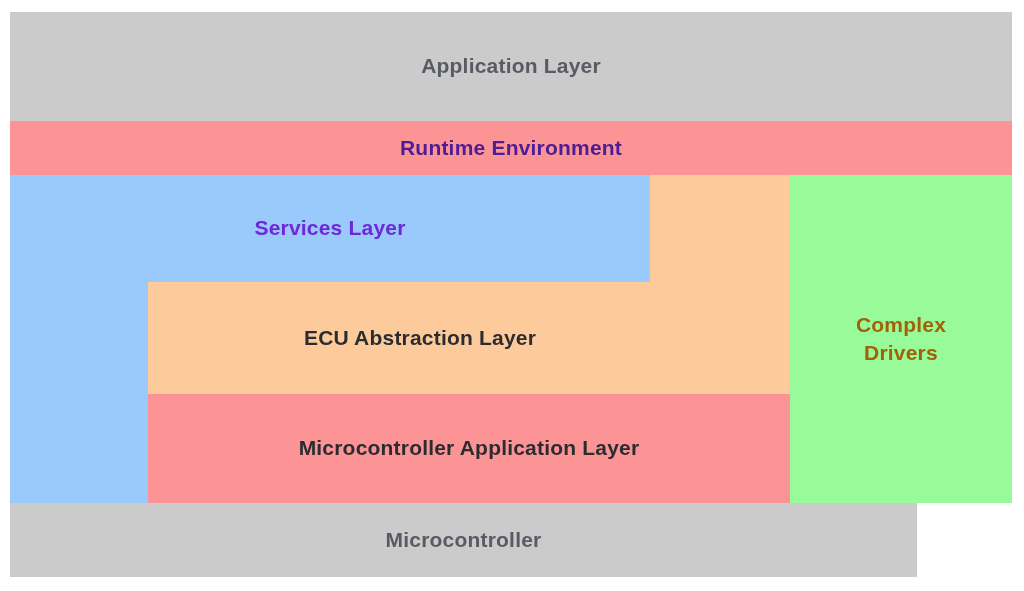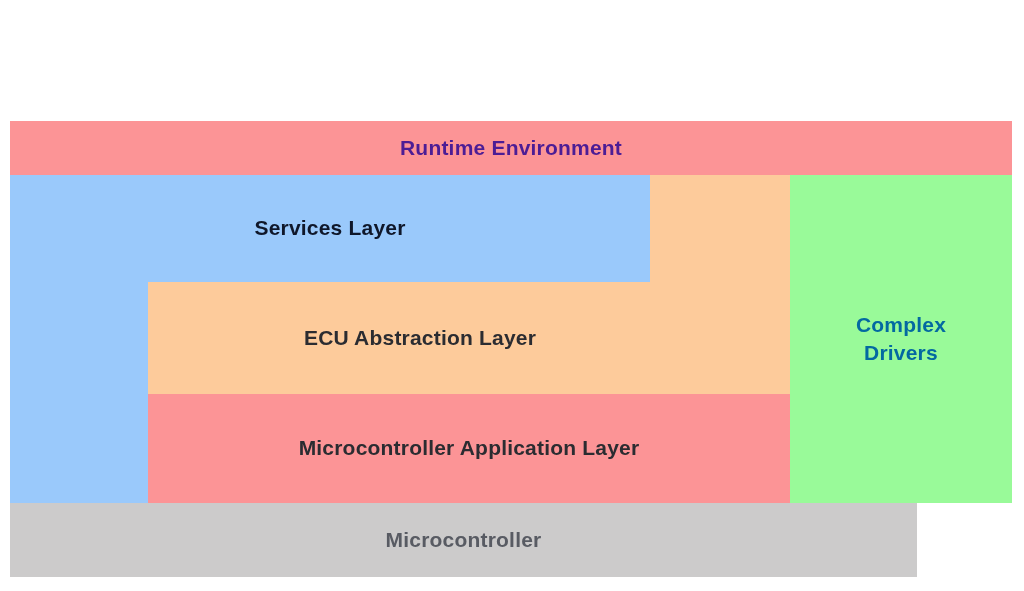--- a/index.html
+++ b/index.html
@@ -42,42 +42,45 @@
   #ecu-wide    { left: 148px; top: 282px; width: 544px;  height: 112px; }
   #mcal-layer  { left: 148px; top: 394px; width: 642px;  height: 109px; }
   #cdrv-block  { left: 790px; top: 175px; width: 222px;  height: 328px; }
   #mcu-layer   { left: 10px;  top: 503px; width: 907px; height: 74px;  }
 </style>
 </head>
 <body>
 
 <div class="stage">
 
+  <div class="block" id="app-layer" style="background-color: rgb(204, 203, 203);">
+    <span class="label" style="color: rgb(88, 91, 99);">Application Layer</span>
+  </div>
 
   <div class="block" id="rte-layer" style="background-color: rgb(252, 148, 150);">
     <span class="label" style="color: #4c1d95;">Runtime Environment</span>
   </div>
 
   <div class="block" id="svc-column" style="background-color: rgb(154, 201, 251);"></div>
 
   <div class="block" id="svc-wide" style="background-color: rgb(154, 201, 251);">
-    <span class="label" style="color: #0f172a;">Services Layer</span>
+    <span class="label" style="color: #6d28d9;">Services Layer</span>
   </div>
 
   <div class="block" id="ecu-column" style="background-color: rgb(253, 203, 155);"></div>
 
   <div class="block" id="ecu-wide" style="background-color: rgb(253, 203, 155);">
     <span class="label" style="color: rgb(43, 44, 49);">ECU Abstraction Layer</span>
   </div>
 
   <div class="block" id="mcal-layer" style="background-color: rgb(252, 148, 150);">
     <span class="label" style="color: rgb(43, 44, 49);">Microcontroller Application Layer</span>
   </div>
 
   <div class="block" id="cdrv-block" style="background-color: rgb(153, 250, 153);">
-    <span class="label wrap" style="color: #0369a1;">Complex Drivers</span>
+    <span class="label wrap" style="color: #a16207;">Complex Drivers</span>
   </div>
 
   <div class="block" id="mcu-layer" style="background-color: rgb(204, 203, 203);">
     <span class="label" style="color: rgb(88, 91, 99);">Microcontroller</span>
   </div>
 
 </div>
 
 </body></html>

